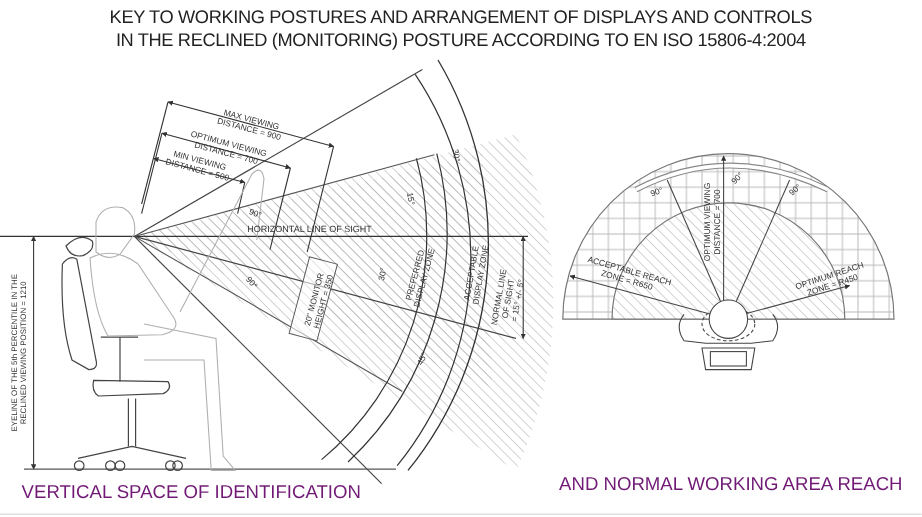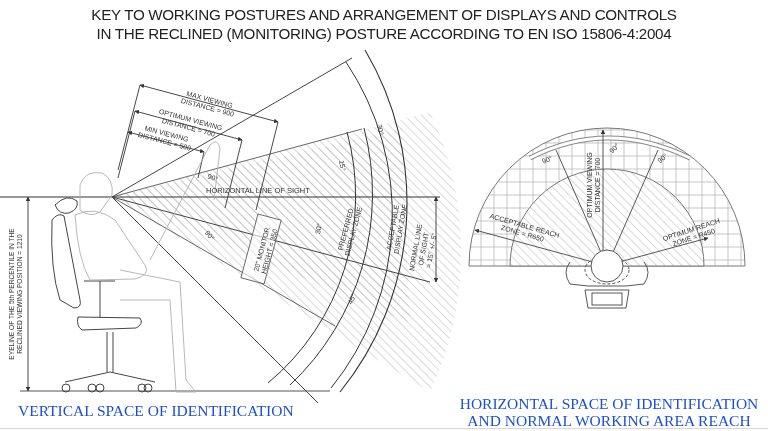--- a/index.html
+++ b/index.html
@@ -1,20 +1,20 @@
 <!DOCTYPE html>
 <html><head>
 <meta charset="utf-8">
 <style>
   html, body { margin: 0; padding: 0; background: #ffffff; }
   body { width: 768px; height: 431px; overflow: hidden; position: relative; font-family: "Liberation Sans", sans-serif; }
   .title { position: absolute; left: 0; top: 5px; width: 768px; text-align: center; color: #222; font-size: 15.2px; line-height: 19px; letter-spacing: -0.3px; }
   .title div { white-space: nowrap; }
   svg.diagram { position: absolute; left: 0; top: 0; }
-  .caption { position: absolute; color: #1d4ed8; font-size: 15.5px; line-height: 17px; white-space: nowrap; font-family: Liberation Serif, serif; }
+  .caption { position: absolute; color: #701a75; font-size: 15.5px; line-height: 17px; white-space: nowrap; }
   .caption-left { left: 18px; top: 402px; }
   .caption-right { left: 450px; top: 395px; width: 318px; text-align: center; }
   .lbl { font-family: "Liberation Sans", sans-serif; fill: #333; }
   .bottom-rule { position: absolute; left: 0; top: 428px; width: 768px; height: 1px; background: #d8d8d8; }
 </style>
 </head>
 <body>
 
 <div class="title">
   <div>KEY TO WORKING POSTURES AND ARRANGEMENT OF DISPLAYS AND CONTROLS</div>
@@ -205,16 +205,15 @@
     </g>
     <g transform="translate(692,232) rotate(-18)">
       <text y="0">OPTIMUM REACH</text>
       <text y="8">ZONE = R450</text>
     </g>
   </g>
 </svg>
 
 <div class="caption caption-left">VERTICAL SPACE OF IDENTIFICATION</div>
 <div class="caption caption-right">
-  <div>HORIZONTAL SPACE OF IDENTIFICATION</div>
   <div>AND NORMAL WORKING AREA REACH</div>
 </div>
 <div class="bottom-rule"></div>
 
 </body></html>

